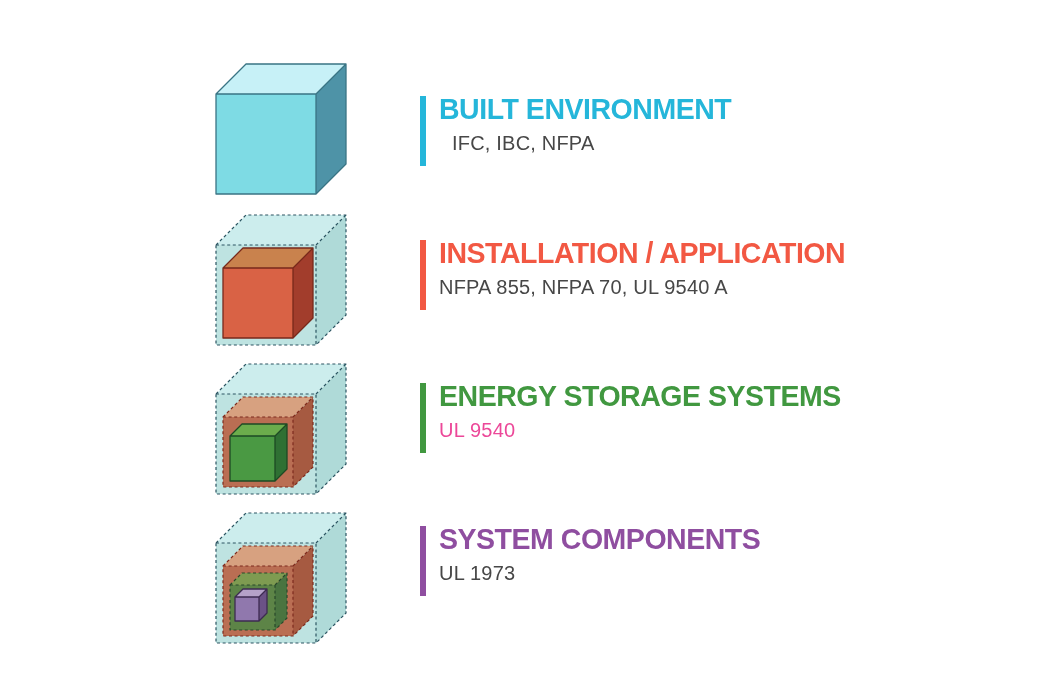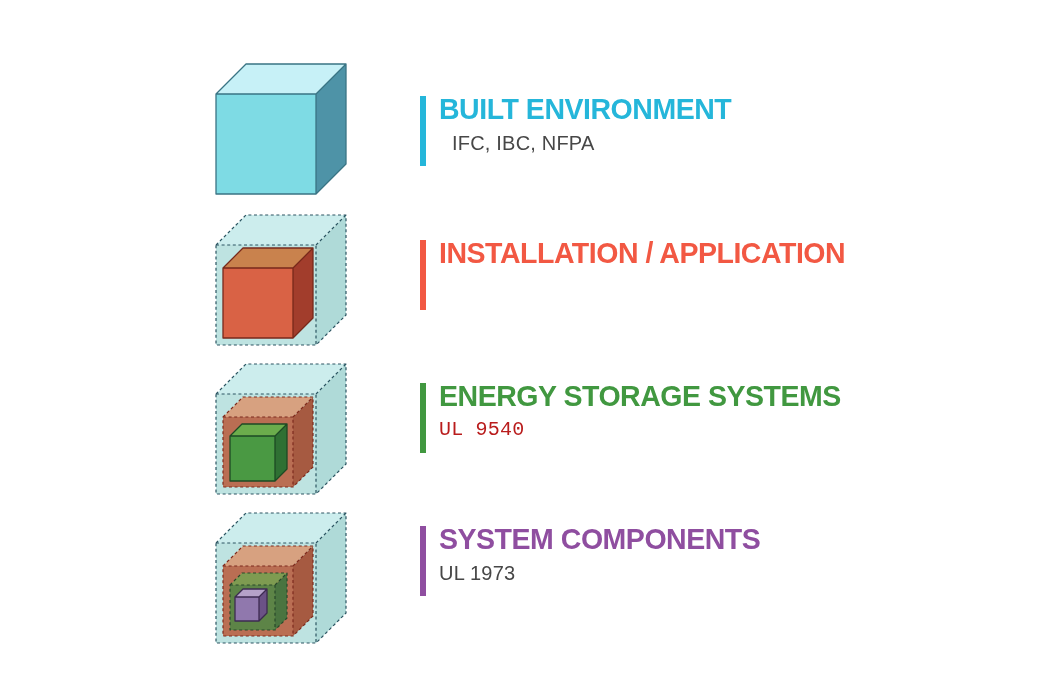--- a/index.html
+++ b/index.html
@@ -55,20 +55,21 @@
       <polygon points="2,32 102,32 102,132 2,132" fill="#bee3e1"></polygon>
       <path d="M2,32 L32,2 L132,2 L132,102 L102,132 L2,132 Z M2,32 L102,32 L102,132 M102,32 L132,2" fill="none" stroke="#2c5562" stroke-width="1.2" stroke-linejoin="round" stroke-dasharray="3 2.6"></path>
       <polygon points="9,55 29,35 99,35 79,55" fill="#c9824d"></polygon>
       <polygon points="79,55 99,35 99,105 79,125" fill="#a23d2c"></polygon>
       <polygon points="9,55 79,55 79,125 9,125" fill="#d96245"></polygon>
       <path d="M9,55 L29,35 L99,35 L99,105 L79,125 L9,125 Z M9,55 L79,55 L79,125 M79,55 L99,35" fill="none" stroke="#78291b" stroke-width="1.3" stroke-linejoin="round"></path>
     </svg>
   <div class="label">
     <div class="bar" style="background: rgb(242, 88, 67);"></div>
     <div class="title" style="color: rgb(242, 88, 67);">INSTALLATION / APPLICATION</div>
+    <div class="subtitle" style="color: rgb(71, 71, 71);">NFPA 855, NFPA 70, UL 9540 A</div>
   </div>
 </div>
 
 <div class="section s2">
   <svg class="cube" viewBox="0 0 134 134">
       <polygon points="2,32 32,2 132,2 102,32" fill="#cceded"></polygon>
       <polygon points="102,32 132,2 132,102 102,132" fill="#afdad8"></polygon>
       <polygon points="2,32 102,32 102,132 2,132" fill="#bee3e1"></polygon>
       <path d="M2,32 L32,2 L132,2 L132,102 L102,132 L2,132 Z M2,32 L102,32 L102,132 M102,32 L132,2" fill="none" stroke="#2c5562" stroke-width="1.2" stroke-linejoin="round" stroke-dasharray="3 2.6"></path>
       <polygon points="9,55 29,35 99,35 79,55" fill="#d7a180"></polygon>
@@ -76,21 +77,21 @@
       <polygon points="9,55 79,55 79,125 9,125" fill="#ba6e53"></polygon>
       <path d="M9,55 L29,35 L99,35 L99,105 L79,125 L9,125 Z M9,55 L79,55 L79,125 M79,55 L99,35" fill="none" stroke="#7d2b1e" stroke-width="1.2" stroke-linejoin="round" stroke-dasharray="3 2.6"></path>
       <polygon points="16,74 28,62 73,62 61,74" fill="#6bad4c"></polygon>
       <polygon points="61,74 73,62 73,107 61,119" fill="#2f7033"></polygon>
       <polygon points="16,74 61,74 61,119 16,119" fill="#4a9943"></polygon>
       <path d="M16,74 L28,62 L73,62 L73,107 L61,119 L16,119 Z M16,74 L61,74 L61,119 M61,74 L73,62" fill="none" stroke="#1d4a24" stroke-width="1.3" stroke-linejoin="round"></path>
     </svg>
   <div class="label">
     <div class="bar" style="background: rgb(65, 152, 64);"></div>
     <div class="title" style="color: rgb(65, 152, 64);">ENERGY STORAGE SYSTEMS</div>
-    <div class="subtitle" style="color: #b91c1c; font-family: Liberation Mono, monospace;">UL 9540</div>
+    <div class="subtitle" style="color: #ec4899;">UL 9540</div>
   </div>
 </div>
 
 <div class="section s3">
   <svg class="cube" viewBox="0 0 134 134">
       <polygon points="2,32 32,2 132,2 102,32" fill="#cceded"></polygon>
       <polygon points="102,32 132,2 132,102 102,132" fill="#afdad8"></polygon>
       <polygon points="2,32 102,32 102,132 2,132" fill="#bee3e1"></polygon>
       <path d="M2,32 L32,2 L132,2 L132,102 L102,132 L2,132 Z M2,32 L102,32 L102,132 M102,32 L132,2" fill="none" stroke="#2c5562" stroke-width="1.2" stroke-linejoin="round" stroke-dasharray="3 2.6"></path>
       <polygon points="9,55 29,35 99,35 79,55" fill="#d7a180"></polygon>

